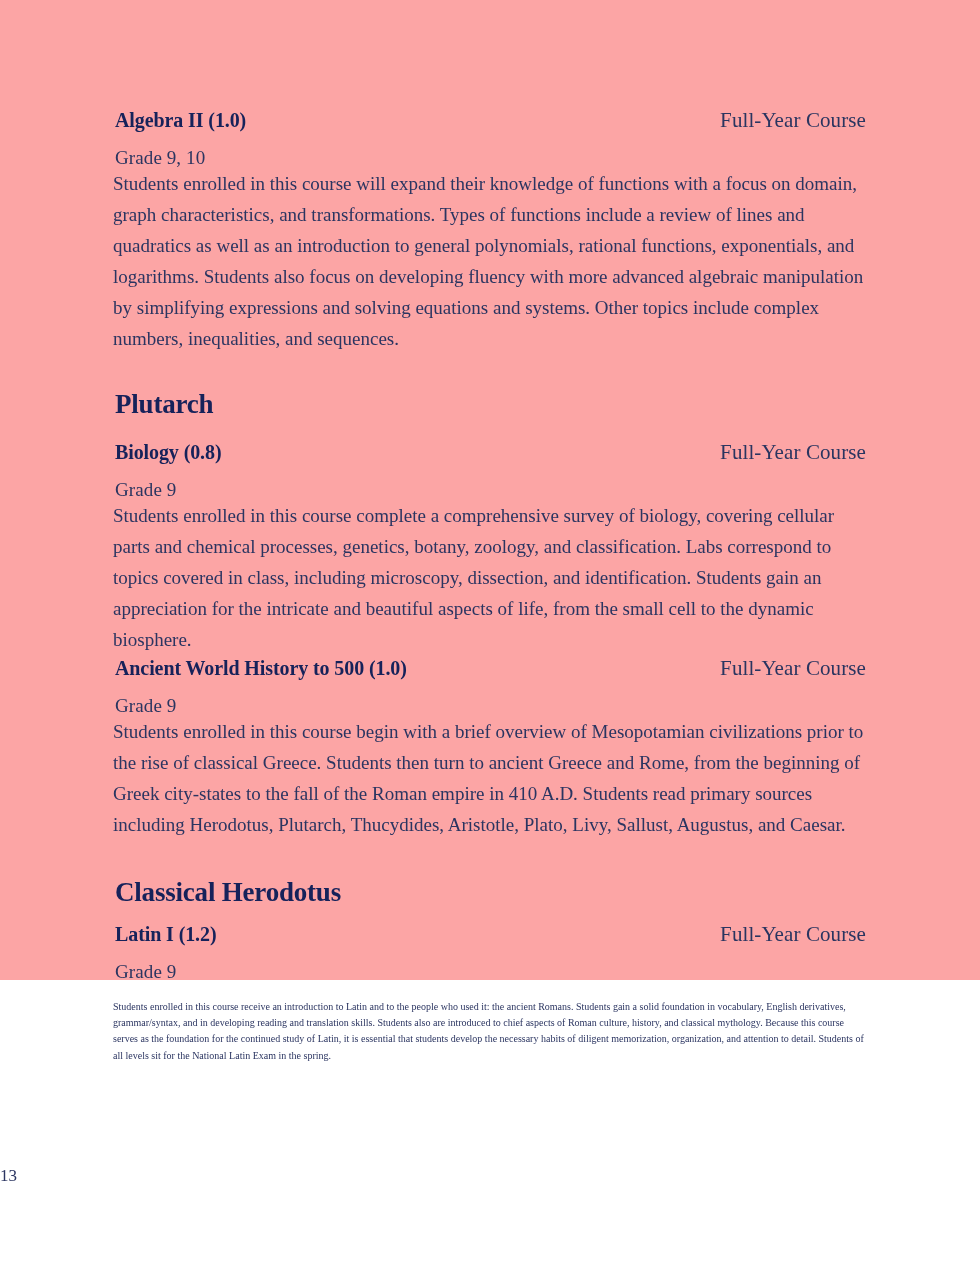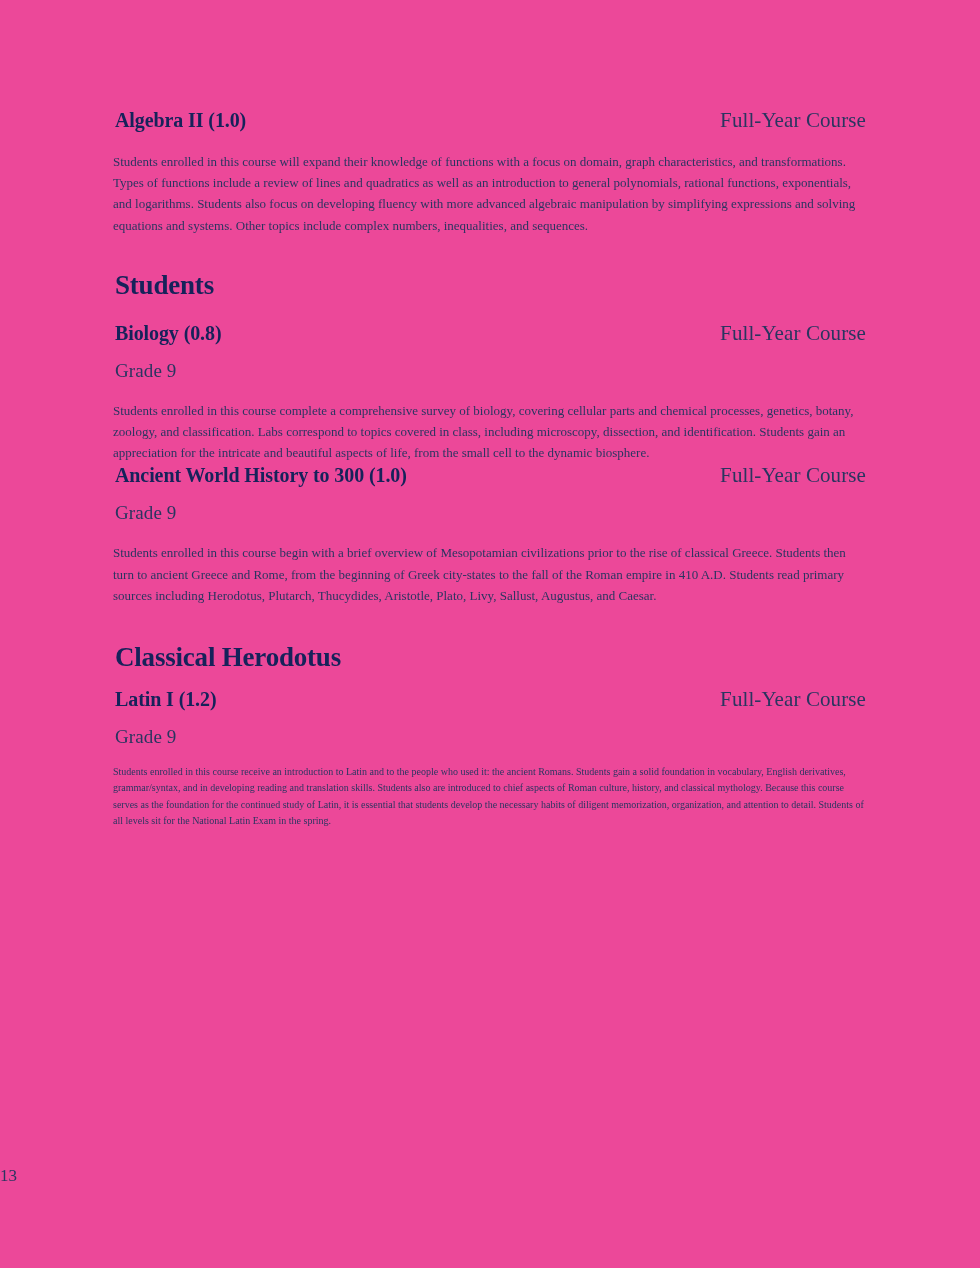--- a/index.html
+++ b/index.html
@@ -11,22 +11,22 @@
     width: 980px;
     height: 1268px;
     font-family: "Liberation Serif", "DejaVu Serif", serif;
     color: #1f2a55;
     position: relative;
     overflow: hidden;
   }
   .page {
     position: relative;
     width: 980px;
-    height: 1268px;
-    background: #ec4899;
+    height: 980px;
+    background: #fca5a5;
   }
   .content {
     position: absolute;
     left: 113px;
     top: 108px;
     width: 753px;
   }
 
   
   .section-heading {
@@ -70,24 +70,23 @@
   }
   .course-grade {
     font-size: 19px;
     font-weight: normal;
     color: #2a3560;
     margin-top: 14px;
     margin-left: 2px;
     letter-spacing: 0.1px;
   }
   .course-desc {
-    font-size: 13px;
+    font-size: 19px;
     line-height: 1.63;
     color: #2b3561;
-    margin-top: 18px;
     margin-left: 0;
     width: 753px;
     text-align: left;
   }
   .course-desc.small {
     font-size: 10px;
     line-height: 1.63;
     width: 753px;
     margin-top: 16px;
   }
@@ -122,38 +121,39 @@
 
 <div class="page">
 
   <div class="content">
 
     <div class="course first">
       <div class="course-row">
         <span class="course-title">Algebra II (1.0)</span>
         <span class="course-term">Full-Year Course</span>
       </div>
+      <div class="course-grade">Grade 9, 10</div>
       <div class="course-desc">Students enrolled in this course will expand their knowledge of functions with a focus on domain, graph characteristics, and transformations. Types of functions include a review of lines and quadratics as well as an introduction to general polynomials, rational functions, exponentials, and logarithms. Students also focus on developing fluency with more advanced algebraic manipulation by simplifying expressions and solving equations and systems. Other topics include complex numbers, inequalities, and sequences.</div>
     </div>
 
-    <h2 class="section-heading sec-science">Students</h2>
+    <h2 class="section-heading sec-science">Plutarch</h2>
 
     <div class="course">
       <div class="course-row">
         <span class="course-title">Biology (0.8)</span>
         <span class="course-term">Full-Year Course</span>
       </div>
       <div class="course-grade">Grade 9</div>
       <div class="course-desc">Students enrolled in this course complete a comprehensive survey of biology, covering cellular parts and chemical processes, genetics, botany, zoology, and classification. Labs correspond to topics covered in class, including microscopy, dissection, and identification. Students gain an appreciation for the intricate and beautiful aspects of life, from the small cell to the dynamic biosphere.</div>
     </div>
 
 
     <div class="course">
       <div class="course-row">
-        <span class="course-title">Ancient World History to 300 (1.0)</span>
+        <span class="course-title">Ancient World History to 500 (1.0)</span>
         <span class="course-term">Full-Year Course</span>
       </div>
       <div class="course-grade">Grade 9</div>
       <div class="course-desc">Students enrolled in this course begin with a brief overview of Mesopotamian civilizations prior to the rise of classical Greece. Students then turn to ancient Greece and Rome, from the beginning of Greek city-states to the fall of the Roman empire in 410 A.D. Students read primary sources including Herodotus, Plutarch, Thucydides, Aristotle, Plato, Livy, Sallust, Augustus, and Caesar.</div>
     </div>
 
     <h2 class="section-heading sec-classical">Classical Herodotus</h2>
 
     <div class="course">
       <div class="course-row">

